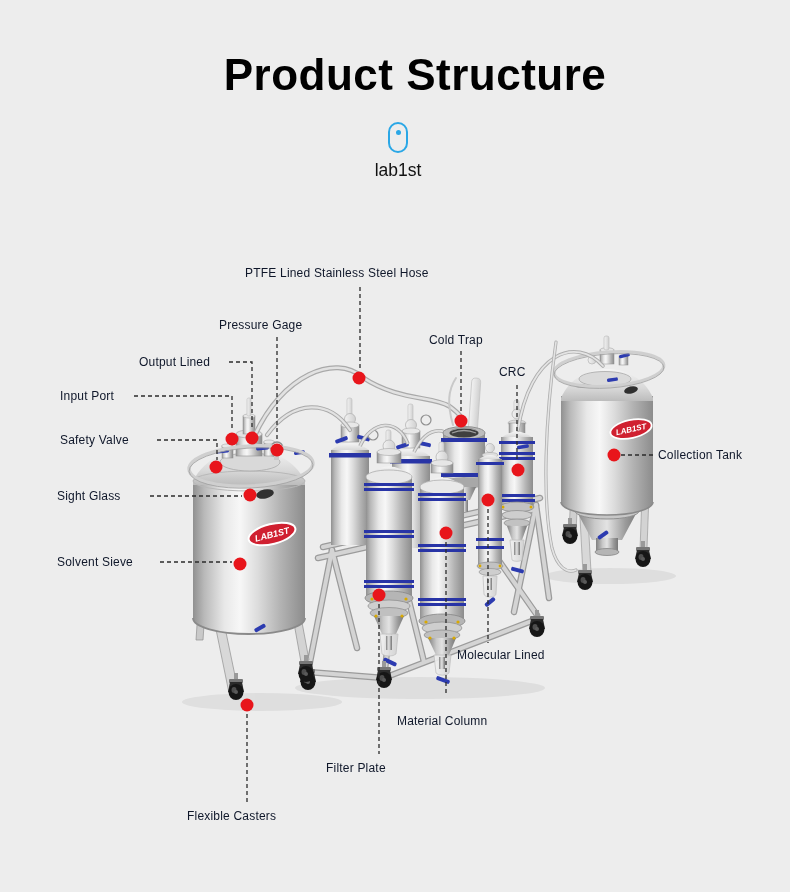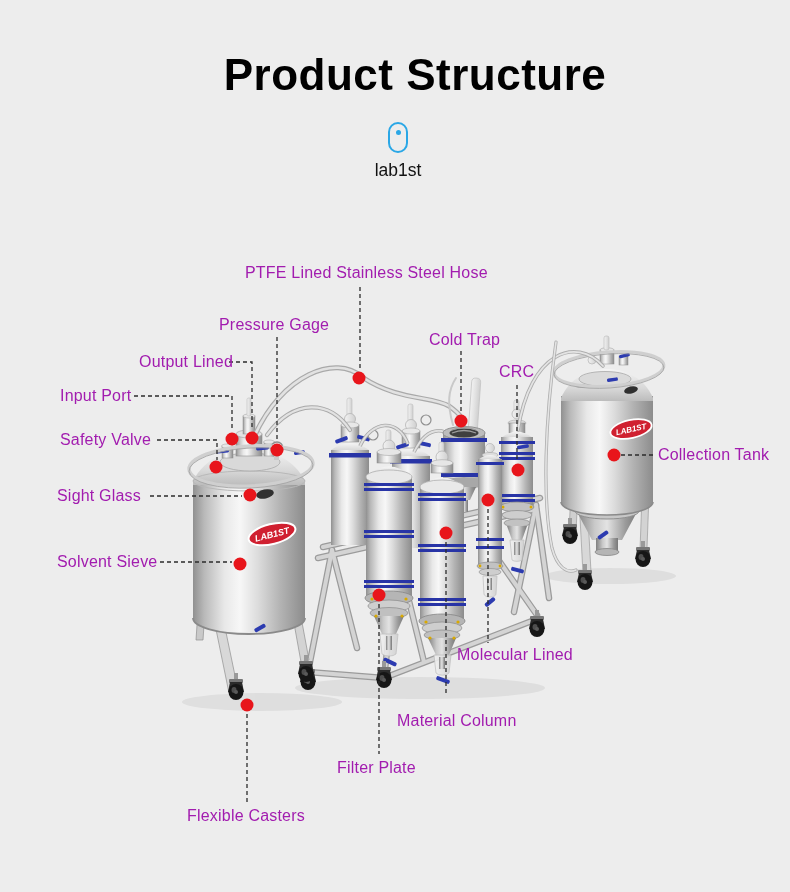--- a/index.html
+++ b/index.html
@@ -1,20 +1,20 @@
 <!DOCTYPE html>
 <html><head>
 <meta charset="utf-8">
 <style>
   html,body{margin:0;padding:0;}
   body{width:790px;height:892px;position:relative;background:#ededed;
        font-family:"Liberation Sans",sans-serif;overflow:hidden;}
   #stage{position:absolute;inset:0;width:790px;height:892px;border-radius:11px;}
   #machine-svg{position:absolute;left:0;top:0;z-index:1;}
-  .callout{position:absolute;font-size:16px;line-height:18px;color:#a21caf;
+  .callout{position:absolute;font-size:12px;line-height:18px;color:#0f172a;
            white-space:nowrap;z-index:3;letter-spacing:.2px;}
   #page-title{position:absolute;top:50px;left:0;width:790px;text-align:center;
               transform:translateX(20px);font-size:44px;font-weight:bold;color:#000;
               letter-spacing:.5px;z-index:3;}
   #brand-icon{position:absolute;left:388px;top:122px;width:16px;height:27px;
               border:2.5px solid #2aa7e6;border-radius:10px;z-index:3;}
   #brand-icon .vial-dot{position:absolute;left:50%;top:6px;width:5px;height:5px;
               margin-left:-2.5px;border-radius:50%;background:#2aa7e6;}
   #brand-name{position:absolute;top:160px;left:0;width:790px;text-align:center;
               transform:translateX(3px);font-size:17.5px;color:#111;z-index:3;}
@@ -429,15 +429,15 @@
   <div class="callout" style="left:139px;top:353px">Output Lined</div>
   <div class="callout" style="left:60px;top:387px">Input Port</div>
   <div class="callout" style="left:60px;top:431px">Safety Valve</div>
   <div class="callout" style="left:57px;top:487px">Sight Glass</div>
   <div class="callout" style="left:57px;top:553px">Solvent Sieve</div>
   <div class="callout" style="left:429px;top:331px">Cold Trap</div>
   <div class="callout" style="left:499px;top:363px">CRC</div>
   <div class="callout" style="left:658px;top:446px">Collection Tank</div>
   <div class="callout" style="left:457px;top:646px">Molecular Lined</div>
   <div class="callout" style="left:397px;top:712px">Material Column</div>
-  <div class="callout" style="left:337px;top:759px">Filter Plate</div>
+  <div class="callout" style="left:326px;top:759px">Filter Plate</div>
   <div class="callout" style="left:187px;top:807px">Flexible Casters</div>
 </div>
 
 </body></html>

